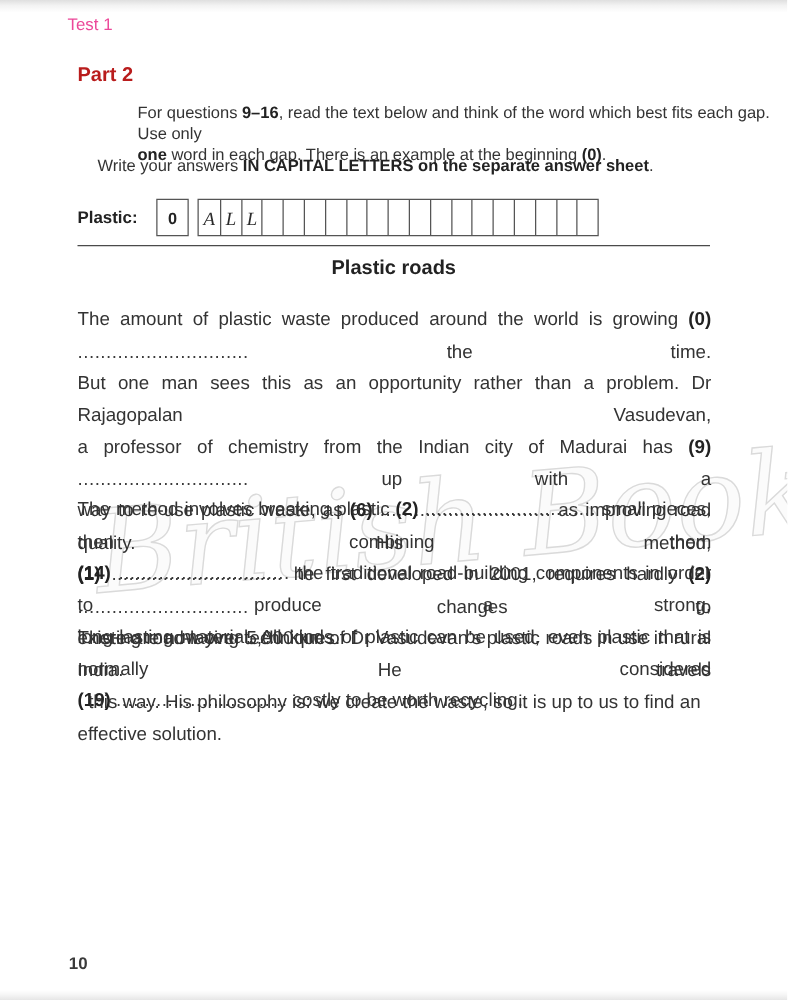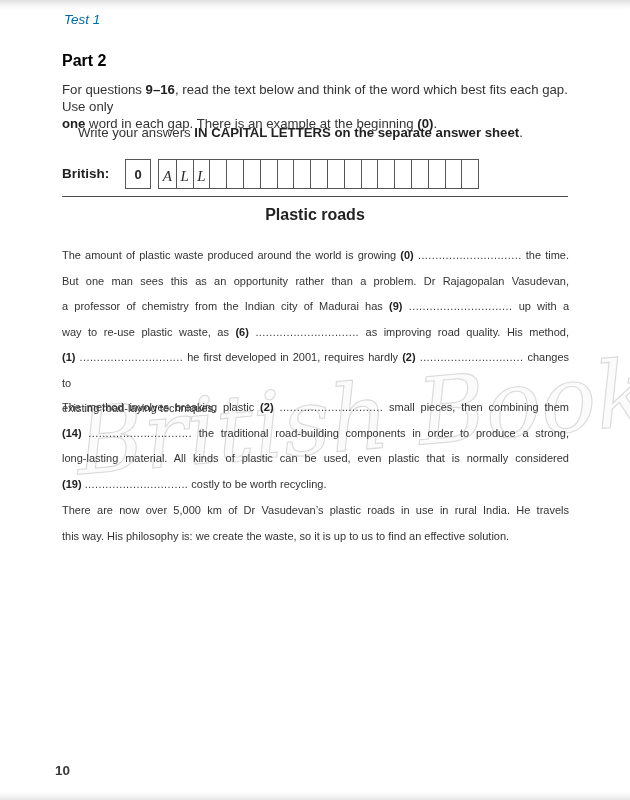--- a/index.html
+++ b/index.html
@@ -15,33 +15,33 @@
   }
   .edge-top {
     position: absolute; left: 0; top: 0; width: 630px; height: 10px;
     background: linear-gradient(to bottom, #dfdfdf 0%, #f3f3f3 45%, #ffffff 100%);
   }
   .edge-bottom {
     position: absolute; left: 0; bottom: 0; width: 630px; height: 8px;
     background: linear-gradient(to top, #e6e6e6 0%, #f6f6f6 55%, #ffffff 100%);
   }
   .test-header {
-    position: absolute; left: 64px; top: 12px;
-    font-style: italic; font-size: 13.5px; color: #0369a1;
+    position: absolute; left: 54px; top: 12px;
+    font-size: 13.5px; color: #ec4899;
   }
   .part-title {
     position: absolute; left: 62px; top: 52px;
-    font-weight: bold; font-size: 16px; color: #000000;
+    font-weight: bold; font-size: 16px; color: #b91c1c;
   }
   .instr {
     position: absolute; left: 62px; width: 507px;
     font-size: 13.2px; line-height: 17px; color: #333333;
   }
   .instr strong, .pline strong { color: #222222; }
-  #instr1 { top: 81px; }
+  #instr1 { top: 81px; margin-left: 48px; }
   #instr2 { top: 124px; margin-left: 16px; }
   .example-row {
     position: absolute; left: 62px; top: 158px; width: 507px; height: 32px;
   }
   .example-label {
     position: absolute; left: 0; top: 8px;
     font-weight: bold; font-size: 13.5px; color: #222222;
   }
   .zero-box {
     position: absolute; left: 63px; top: 1px;
@@ -66,21 +66,21 @@
   .divider {
     position: absolute; left: 62px; top: 196px; width: 506px; height: 0;
     border-top: 1.3px solid #4a4a4a;
   }
   .passage-title {
     position: absolute; left: 0; top: 206px; width: 630px;
     text-align: center; font-weight: bold; font-size: 16px; color: #222222;
   }
   .paragraph {
     position: absolute; left: 62px; width: 507px;
-    font-size: 11px; line-height: 25.5px; color: #333333;
+    font-size: 15px; line-height: 25.5px; color: #333333;
   }
   #para-0 { top: 243px; }
   #para-1 { top: 395px; }
   #para-2 { top: 498px; }
   .pline { text-align: justify; text-align-last: justify; white-space: normal; }
   .pline.last { text-align: center; text-align-last: left; }
   .gap { letter-spacing: 0.4px; color: #3a3a3a; }
   .page-number {
     position: absolute; left: 55px; top: 763px;
     font-size: 13.5px; color: #3a3a3a; font-weight: bold;
@@ -109,21 +109,21 @@
 
   <div class="instr" id="instr1">
       <div>For questions <strong>9–16</strong>, read the text below and think of the word which best fits each gap. Use only</div>
       <div><strong>one</strong> word in each gap. There is an example at the beginning <strong>(0)</strong>.</div>
     </div>
   <div class="instr" id="instr2">
       <div>Write your answers <strong>IN CAPITAL LETTERS on the separate answer sheet</strong>.</div>
     </div>
 
   <div class="example-row">
-    <span class="example-label">British:</span>
+    <span class="example-label">Plastic:</span>
     <span class="zero-box">0</span>
     <span class="answer-strip" id="answer-strip">
         <span class="cell">A</span>
         <span class="cell">L</span>
         <span class="cell">L</span>
         <span class="cell"></span>
         <span class="cell"></span>
         <span class="cell"></span>
         <span class="cell"></span>
         <span class="cell"></span>

